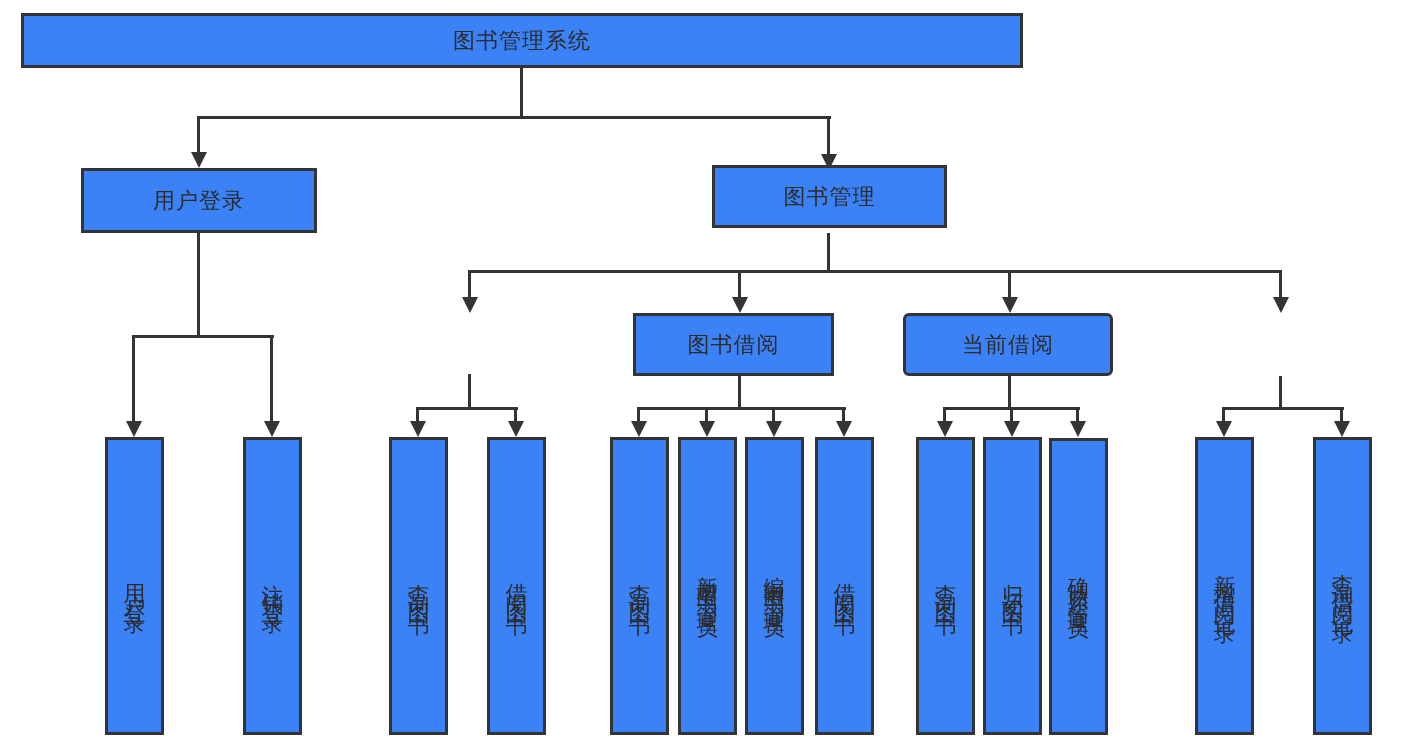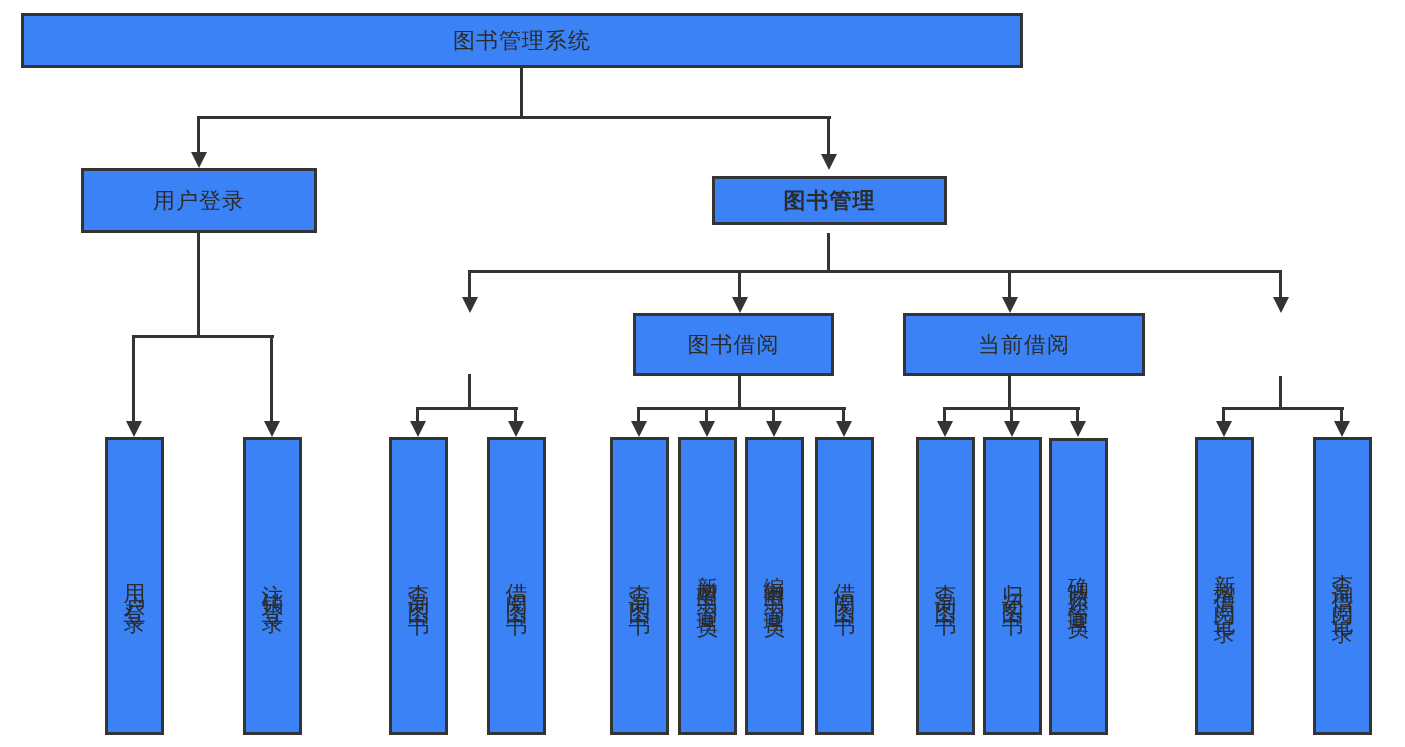--- a/index.html
+++ b/index.html
@@ -93,26 +93,26 @@
   <div class="hline" style="left:1222px;top:407px;width:122px;"></div>
   <div class="vline" style="left:1222px;top:407px;height:15px;"></div>
   <div class="arrow" style="left:1216px;top:421px;"></div>
   <div class="vline" style="left:1340px;top:407px;height:15px;"></div>
   <div class="arrow" style="left:1334px;top:421px;"></div>
 
   <div class="box hbox" style="left:21px;top:13px;width:1002px;height:55px;">图书管理系统</div>
 
   <div class="box hbox" style="left:81px;top:168px;width:236px;height:65px;">用户登录</div>
 
-  <div class="box hbox" style="left:712px;top:176px;width:235px;height:49px;font-weight:bold;">图书管理</div>
+  <div class="box hbox" style="left:712px;top:165px;width:235px;height:63px;">图书管理</div>
 
 
   <div class="box hbox" style="left:633px;top:313px;width:201px;height:63px;">图书借阅</div>
 
-  <div class="box hbox" style="left:903px;top:313px;width:242px;height:63px;">当前借阅</div>
+  <div class="box hbox" style="left:903px;top:313px;width:210px;height:63px;border-radius:6px;">当前借阅</div>
 
 
   <div class="box leaf" style="left:105px;top:437px;width:59px;height:298px;">用户登录</div>
 
   <div class="box leaf" style="left:243px;top:437px;width:59px;height:298px;">注销登录</div>
 
   <div class="box leaf" style="left:389px;top:437px;width:59px;height:298px;">查询图书</div>
 
   <div class="box leaf" style="left:487px;top:437px;width:59px;height:298px;">借阅图书</div>
 

